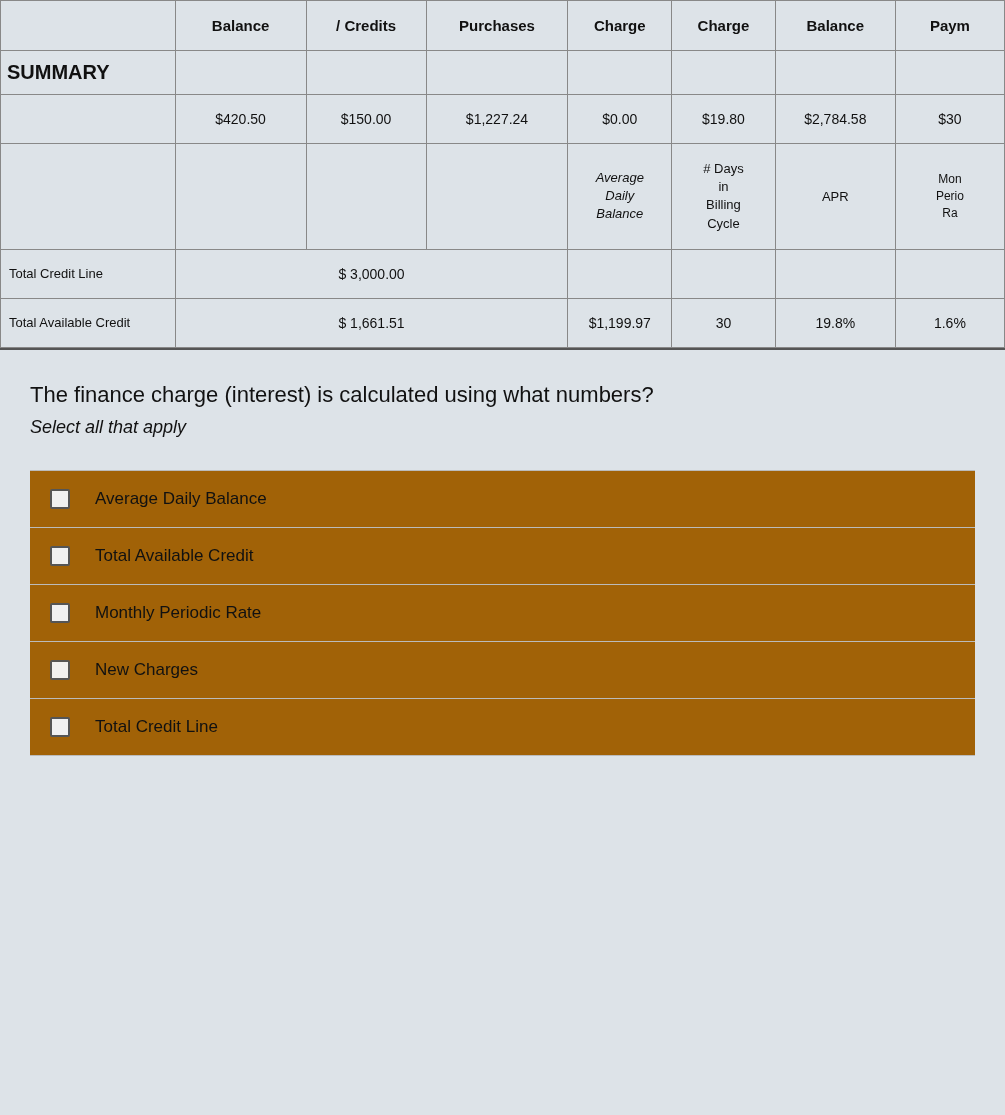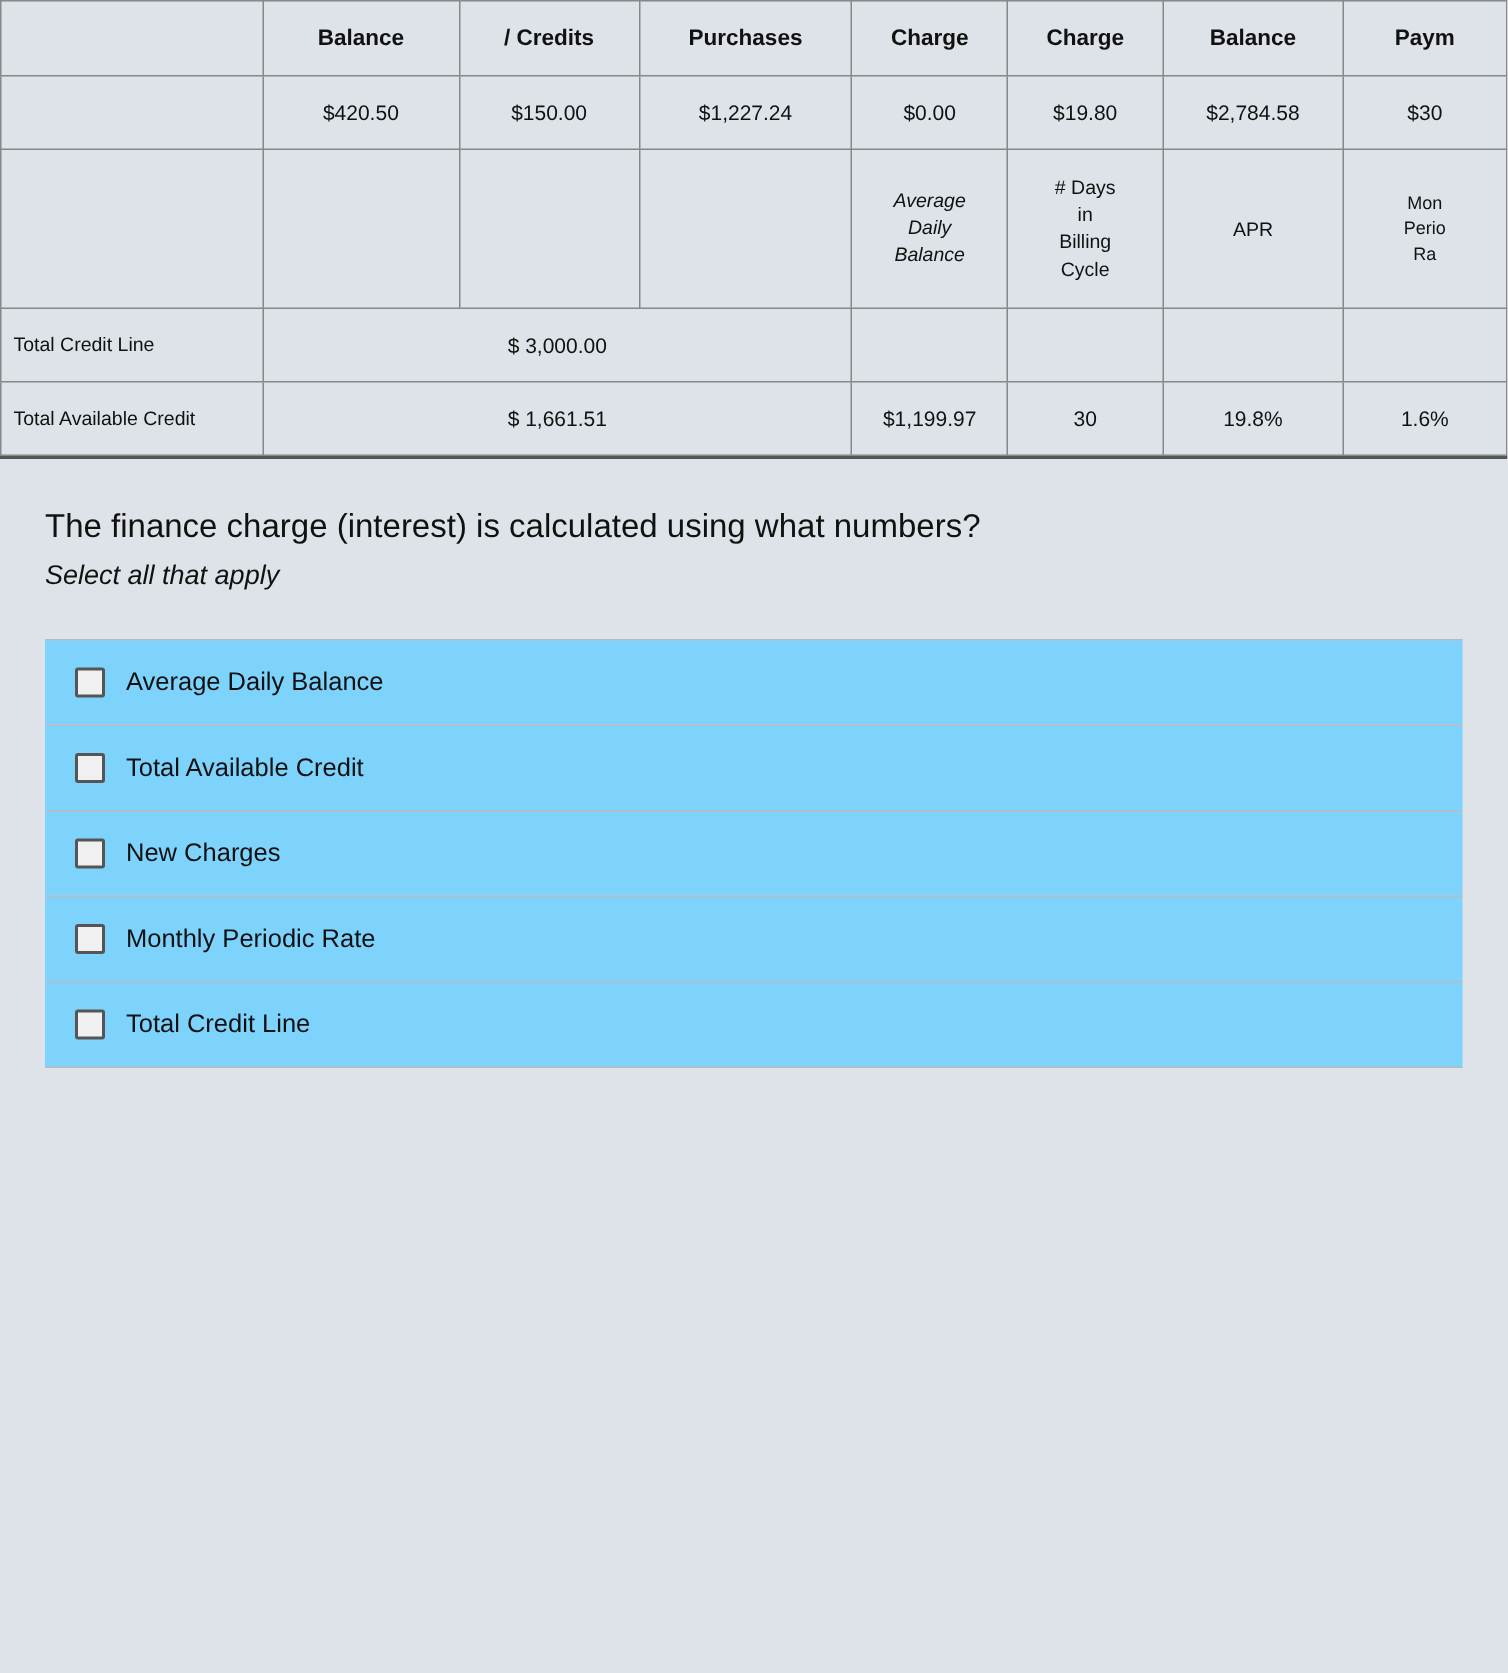--- a/index.html
+++ b/index.html
@@ -75,22 +75,23 @@
       flex-direction: column;
       gap: 0;
     }
 
     .option-row {
       display: flex;
       align-items: center;
       padding: 18px 20px;
       border-top: 1px solid #bbb;
       font-size: 17px;
-      background-color: #7dd3fc;
+      background-color: #a16207;
       cursor: pointer;
+      gap: 11px;
     }
 
     .option-row:last-child {
       border-bottom: 1px solid #bbb;
     }
 
     .checkbox {
       width: 20px;
       height: 20px;
       border: 2px solid #555;
@@ -130,20 +131,30 @@
         <th>/ Credits</th>
         <th>Purchases</th>
         <th>Charge</th>
         <th>Charge</th>
         <th>Balance</th>
         <th>Paym</th>
       </tr>
     </thead>
     <tbody>
 
+      <tr>
+        <td class="summary-label">SUMMARY</td>
+        <td></td>
+        <td></td>
+        <td></td>
+        <td></td>
+        <td></td>
+        <td></td>
+        <td></td>
+      </tr>
 
       <tr>
         <td></td>
         <td>$420.50</td>
         <td>$150.00</td>
         <td>$1,227.24</td>
         <td>$0.00</td>
         <td>$19.80</td>
         <td>$2,784.58</td>
         <td>$30</td>
@@ -189,24 +200,24 @@
   <div class="option-row">
         <div class="checkbox"></div>
         <span>Average Daily Balance</span>
       </div>
       <div class="option-row">
         <div class="checkbox"></div>
         <span>Total Available Credit</span>
       </div>
       <div class="option-row">
         <div class="checkbox"></div>
+        <span>Monthly Periodic Rate</span>
+      </div>
+      <div class="option-row">
+        <div class="checkbox"></div>
         <span>New Charges</span>
-      </div>
-      <div class="option-row">
-        <div class="checkbox"></div>
-        <span>Monthly Periodic Rate</span>
       </div>
       <div class="option-row">
         <div class="checkbox"></div>
         <span>Total Credit Line</span>
       </div>
     </div>
 </div>
 
 </body></html>

